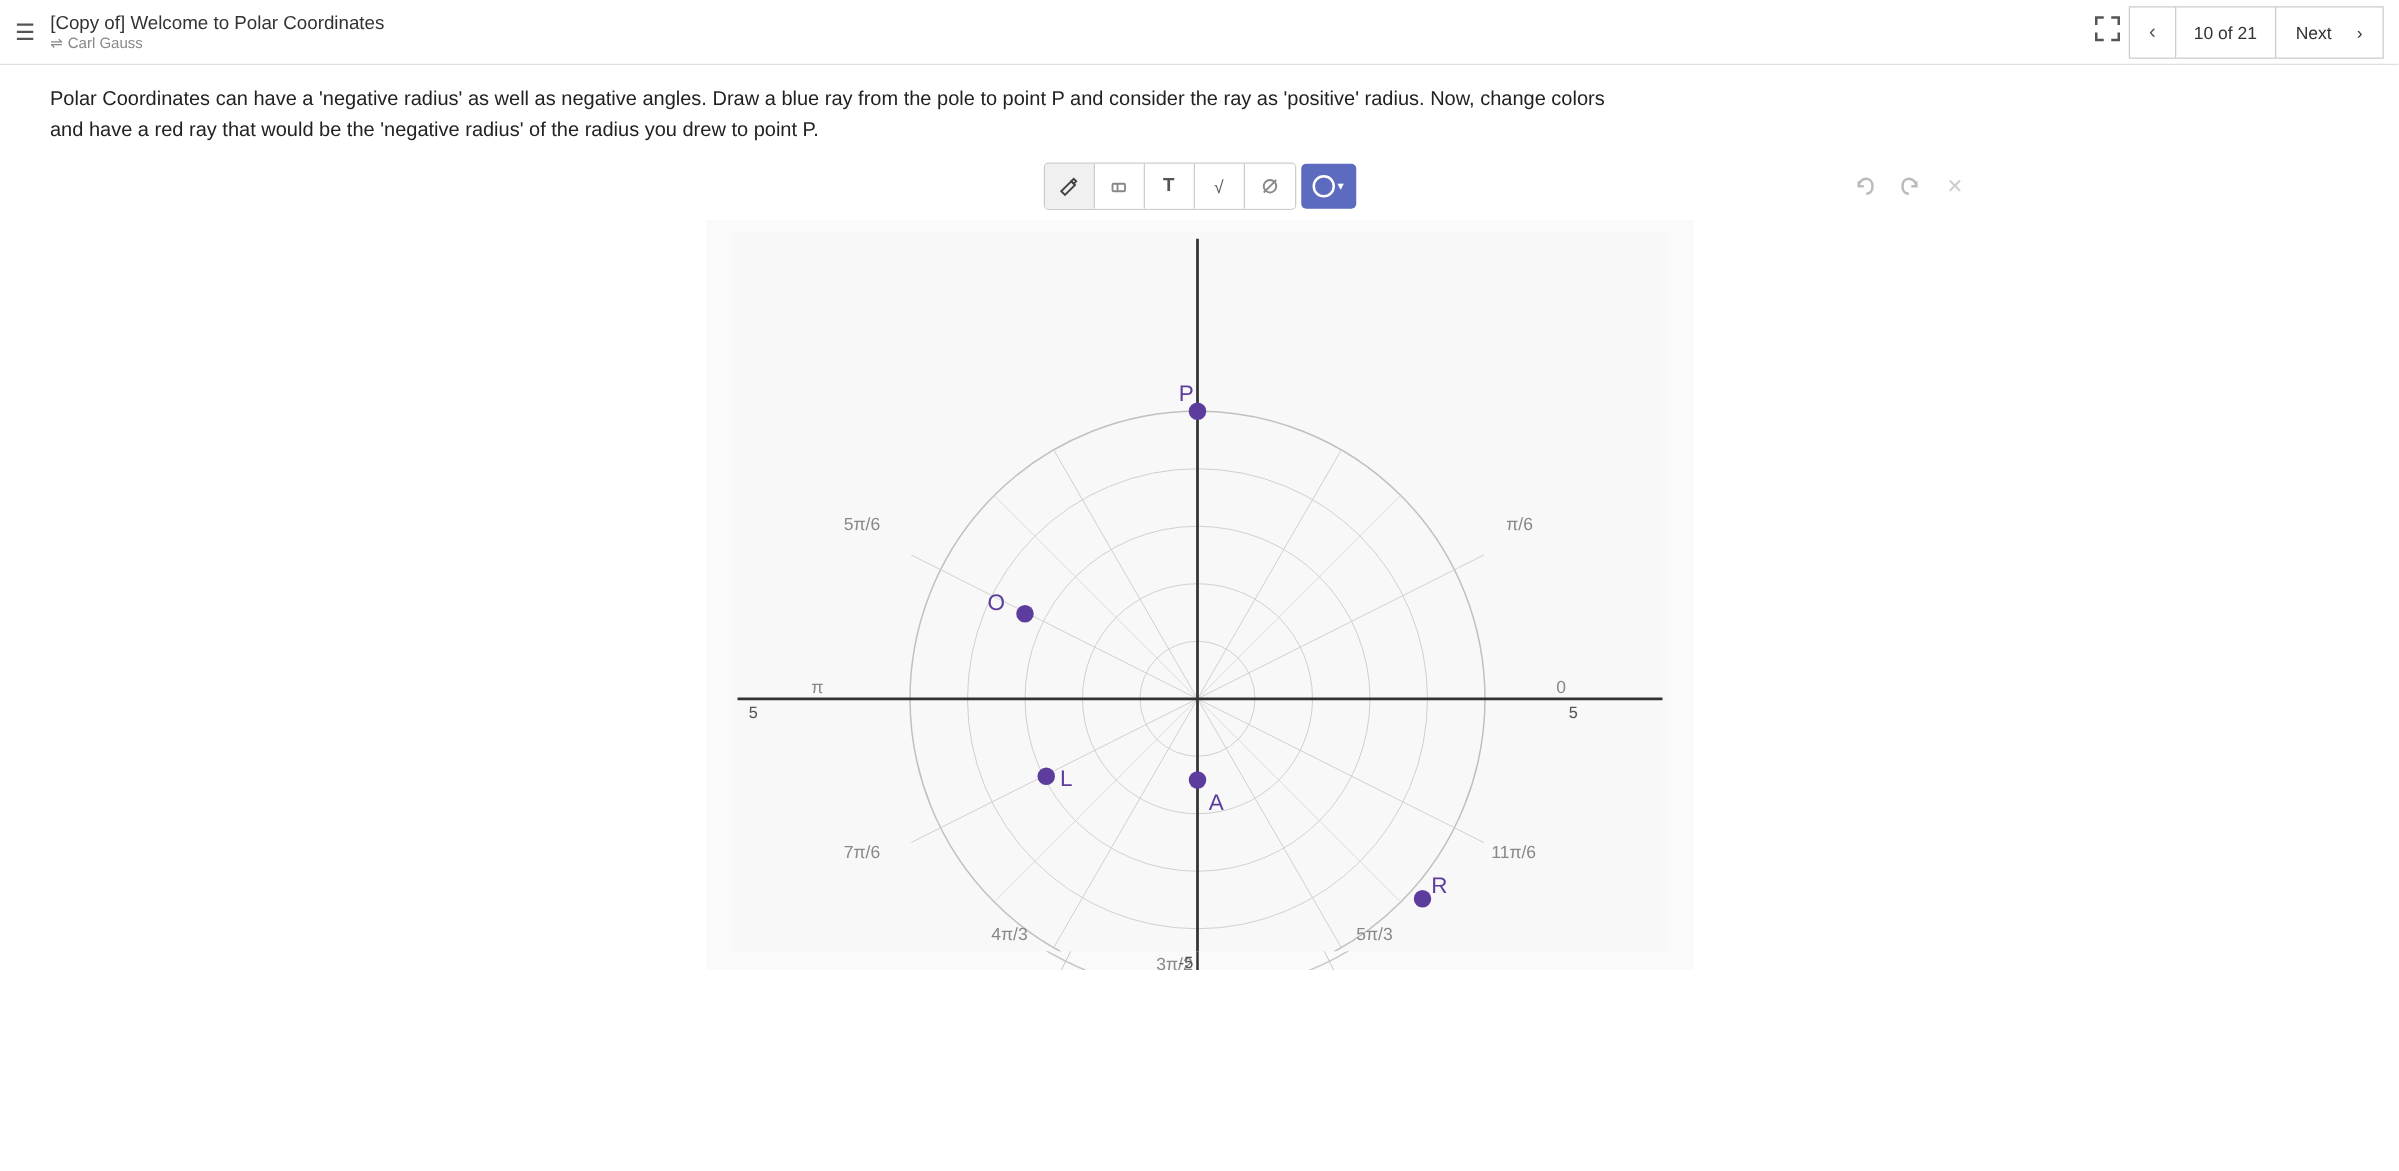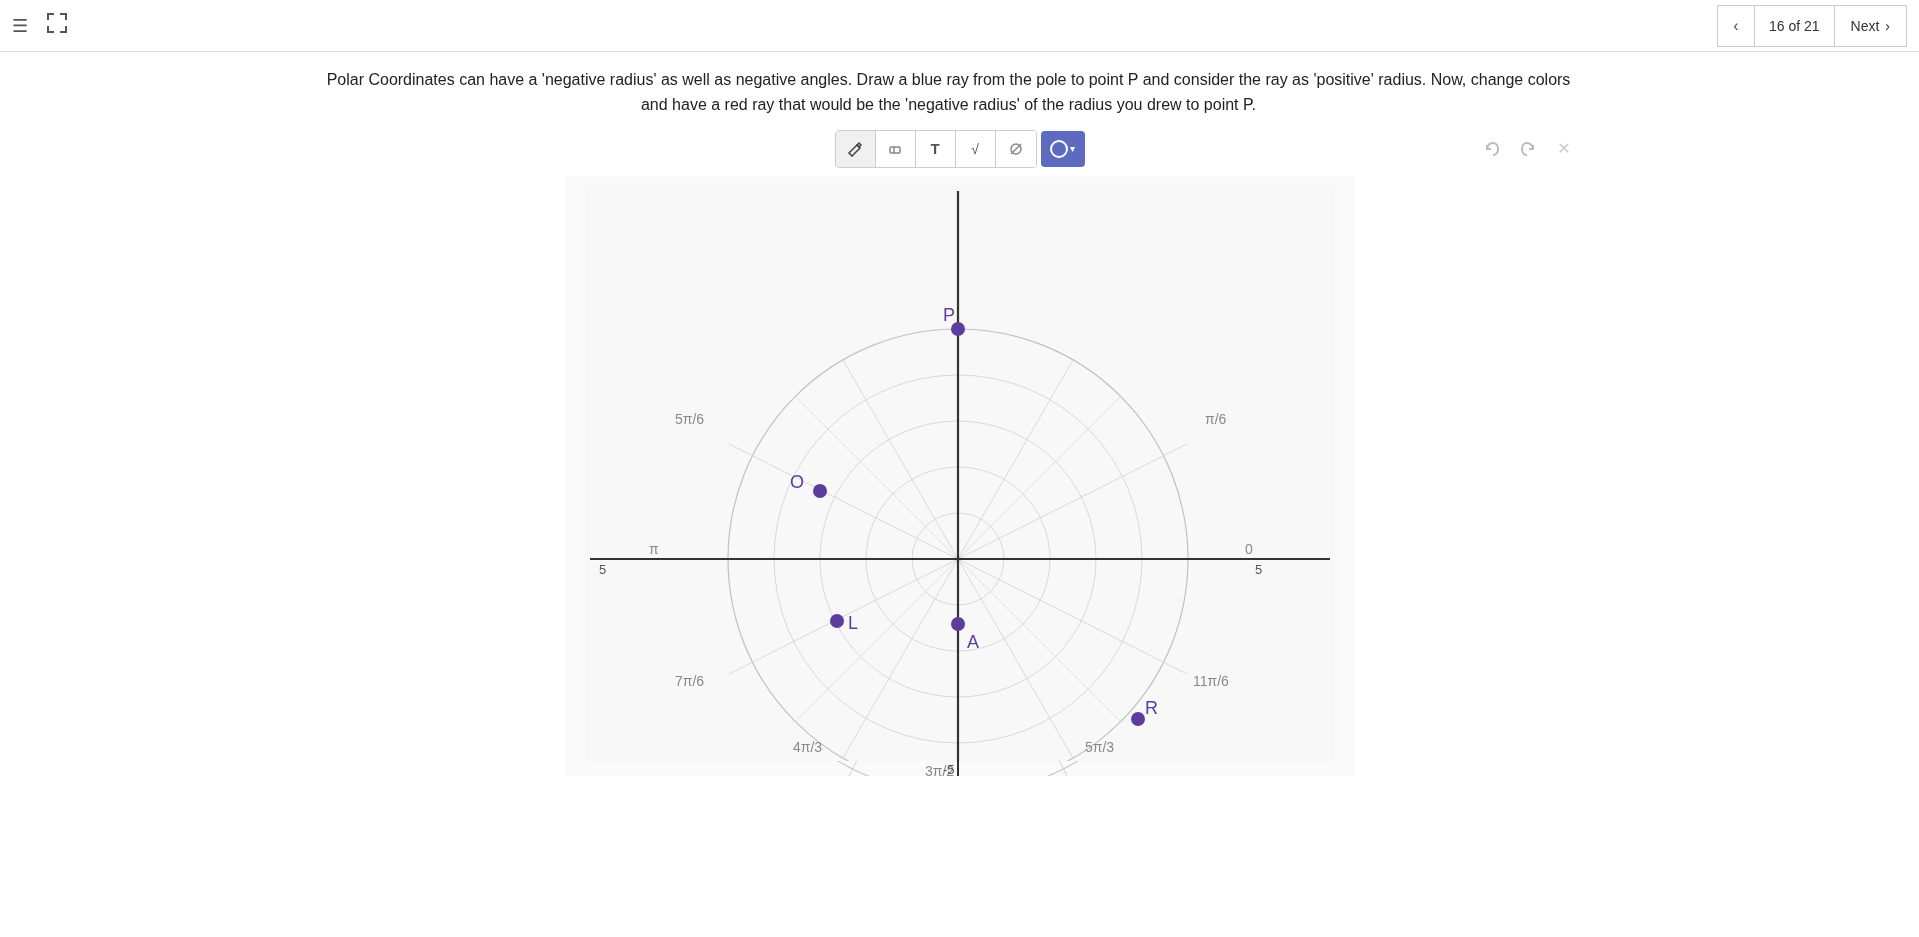--- a/index.html
+++ b/index.html
@@ -77,26 +77,25 @@
     .nav-next-btn {
       height: 42px;
       padding: 0 16px;
       border: 1px solid #ccc;
       background: #fff;
       cursor: pointer;
       font-size: 14px;
       color: #333;
       display: flex;
       align-items: center;
-      gap: 6px;
+      gap: 20px;
     }
 
     
     .instruction-area {
-      text-align: center;
       padding: 16px 62px 12px 40px;
       font-size: 16px;
       color: #222;
       line-height: 1.55;
     }
 
     
     .toolbar {
       display: flex;
       align-items: center;
@@ -187,33 +186,40 @@
     svg.polar-graph {
       width: 100%;
       height: 100%;
     }
   </style>
 </head>
 <body>
 
 <div class="header">
   <span class="header-menu-icon">☰</span>
+  <div class="header-title-block">
+    <div class="header-title">[Copy of] Welcome to Polar Coordinates</div>
+    <div class="header-subtitle">
+      <span>⇌</span>
+      <span>Carl Gauss</span>
+    </div>
+  </div>
   <div class="header-center">
     <button class="fullscreen-btn">
       <svg width="22" height="22" viewBox="0 0 22 22" fill="none" stroke="#555" stroke-width="2">
         <polyline points="2,8 2,2 8,2"></polyline>
         <polyline points="14,2 20,2 20,8"></polyline>
         <polyline points="20,14 20,20 14,20"></polyline>
         <polyline points="8,20 2,20 2,14"></polyline>
       </svg>
     </button>
   </div>
   <div class="header-nav">
     <button class="nav-arrow-btn">‹</button>
-    <div class="nav-page-info">16 of 21</div>
+    <div class="nav-page-info">10 of 21</div>
     <button class="nav-next-btn">
       <span>Next</span>
       <span>›</span>
     </button>
   </div>
 </div>
 
 <div class="instruction-area">
   <div>Polar Coordinates can have a 'negative radius' as well as negative angles. Draw a blue ray from the pole to point P and consider the ray as 'positive' radius. Now, change colors</div>
   <div>and have a red ray that would be the 'negative radius' of the radius you drew to point P.</div>

